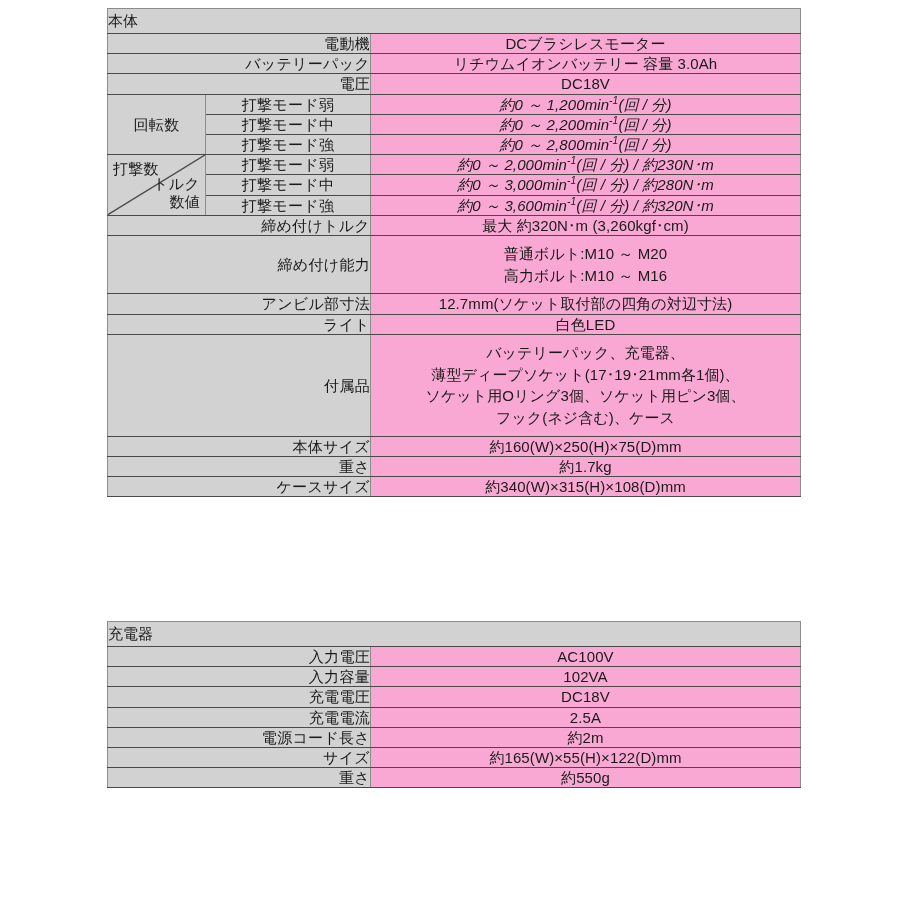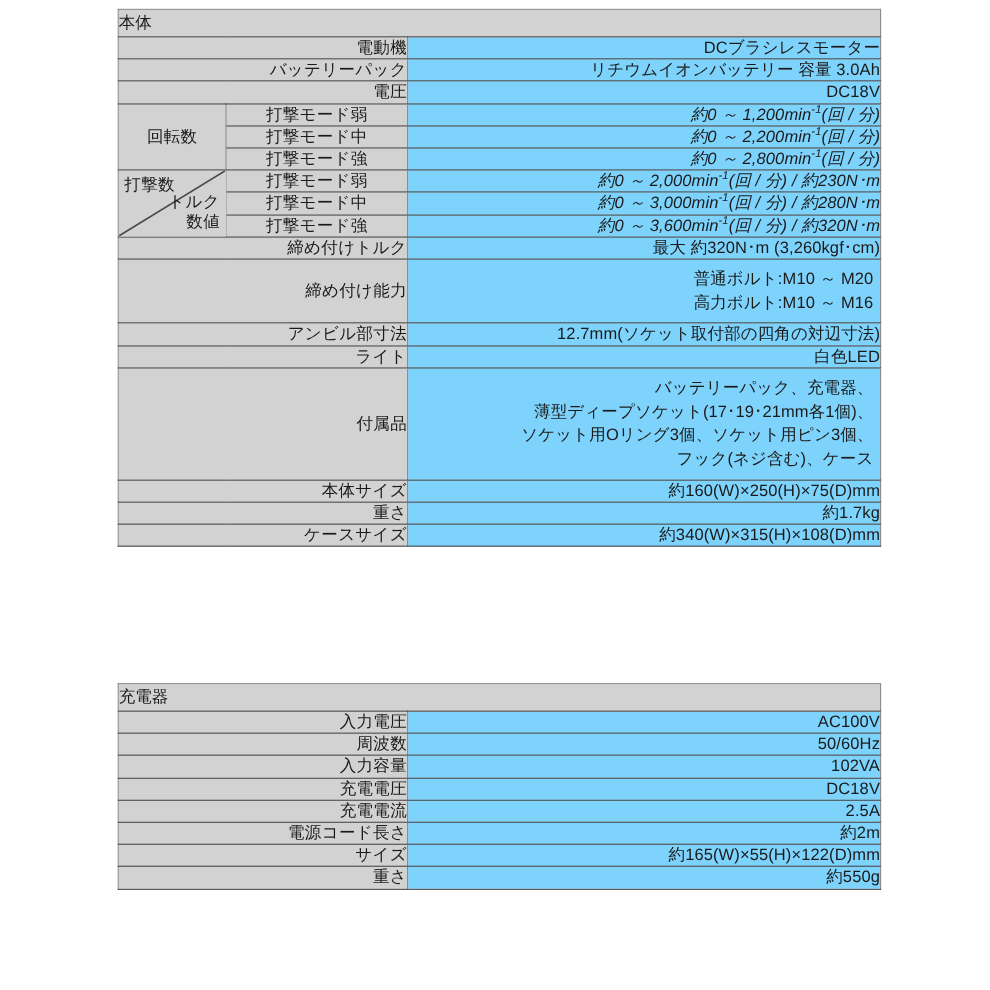--- a/index.html
+++ b/index.html
@@ -68,22 +68,22 @@
     letter-spacing: 0.3px;
   }
   .grp-lbl {
     background: #d2d2d2;
     text-align: center;
     padding: 6px 4px;
     border-right: 1.5px solid #8d8d8d;
     letter-spacing: 0.3px;
   }
   .val {
-    background: #7dd3fc;
-    text-align: right;
+    background: #f9a8d4;
+    text-align: center;
     padding: 6px 6px;
     border-left: none;
     letter-spacing: 0.1px;
     margin-left: 40px;
   }
   .val.multi { line-height: 1.45; padding: 7px 6px; }
 
   
   .diag-cell {
     position: relative;
@@ -276,24 +276,20 @@
 
       <tr>
         <td class="grp-head" colspan="2">充電器</td>
       </tr>
 
       <tr>
         <td class="lbl">入力電圧</td>
         <td class="val">AC100V</td>
       </tr>
       <tr>
-        <td class="lbl">周波数</td>
-        <td class="val">50/60Hz</td>
-      </tr>
-      <tr>
         <td class="lbl">入力容量</td>
         <td class="val">102VA</td>
       </tr>
       <tr>
         <td class="lbl">充電電圧</td>
         <td class="val">DC18V</td>
       </tr>
       <tr>
         <td class="lbl">充電電流</td>
         <td class="val">2.5A</td>

